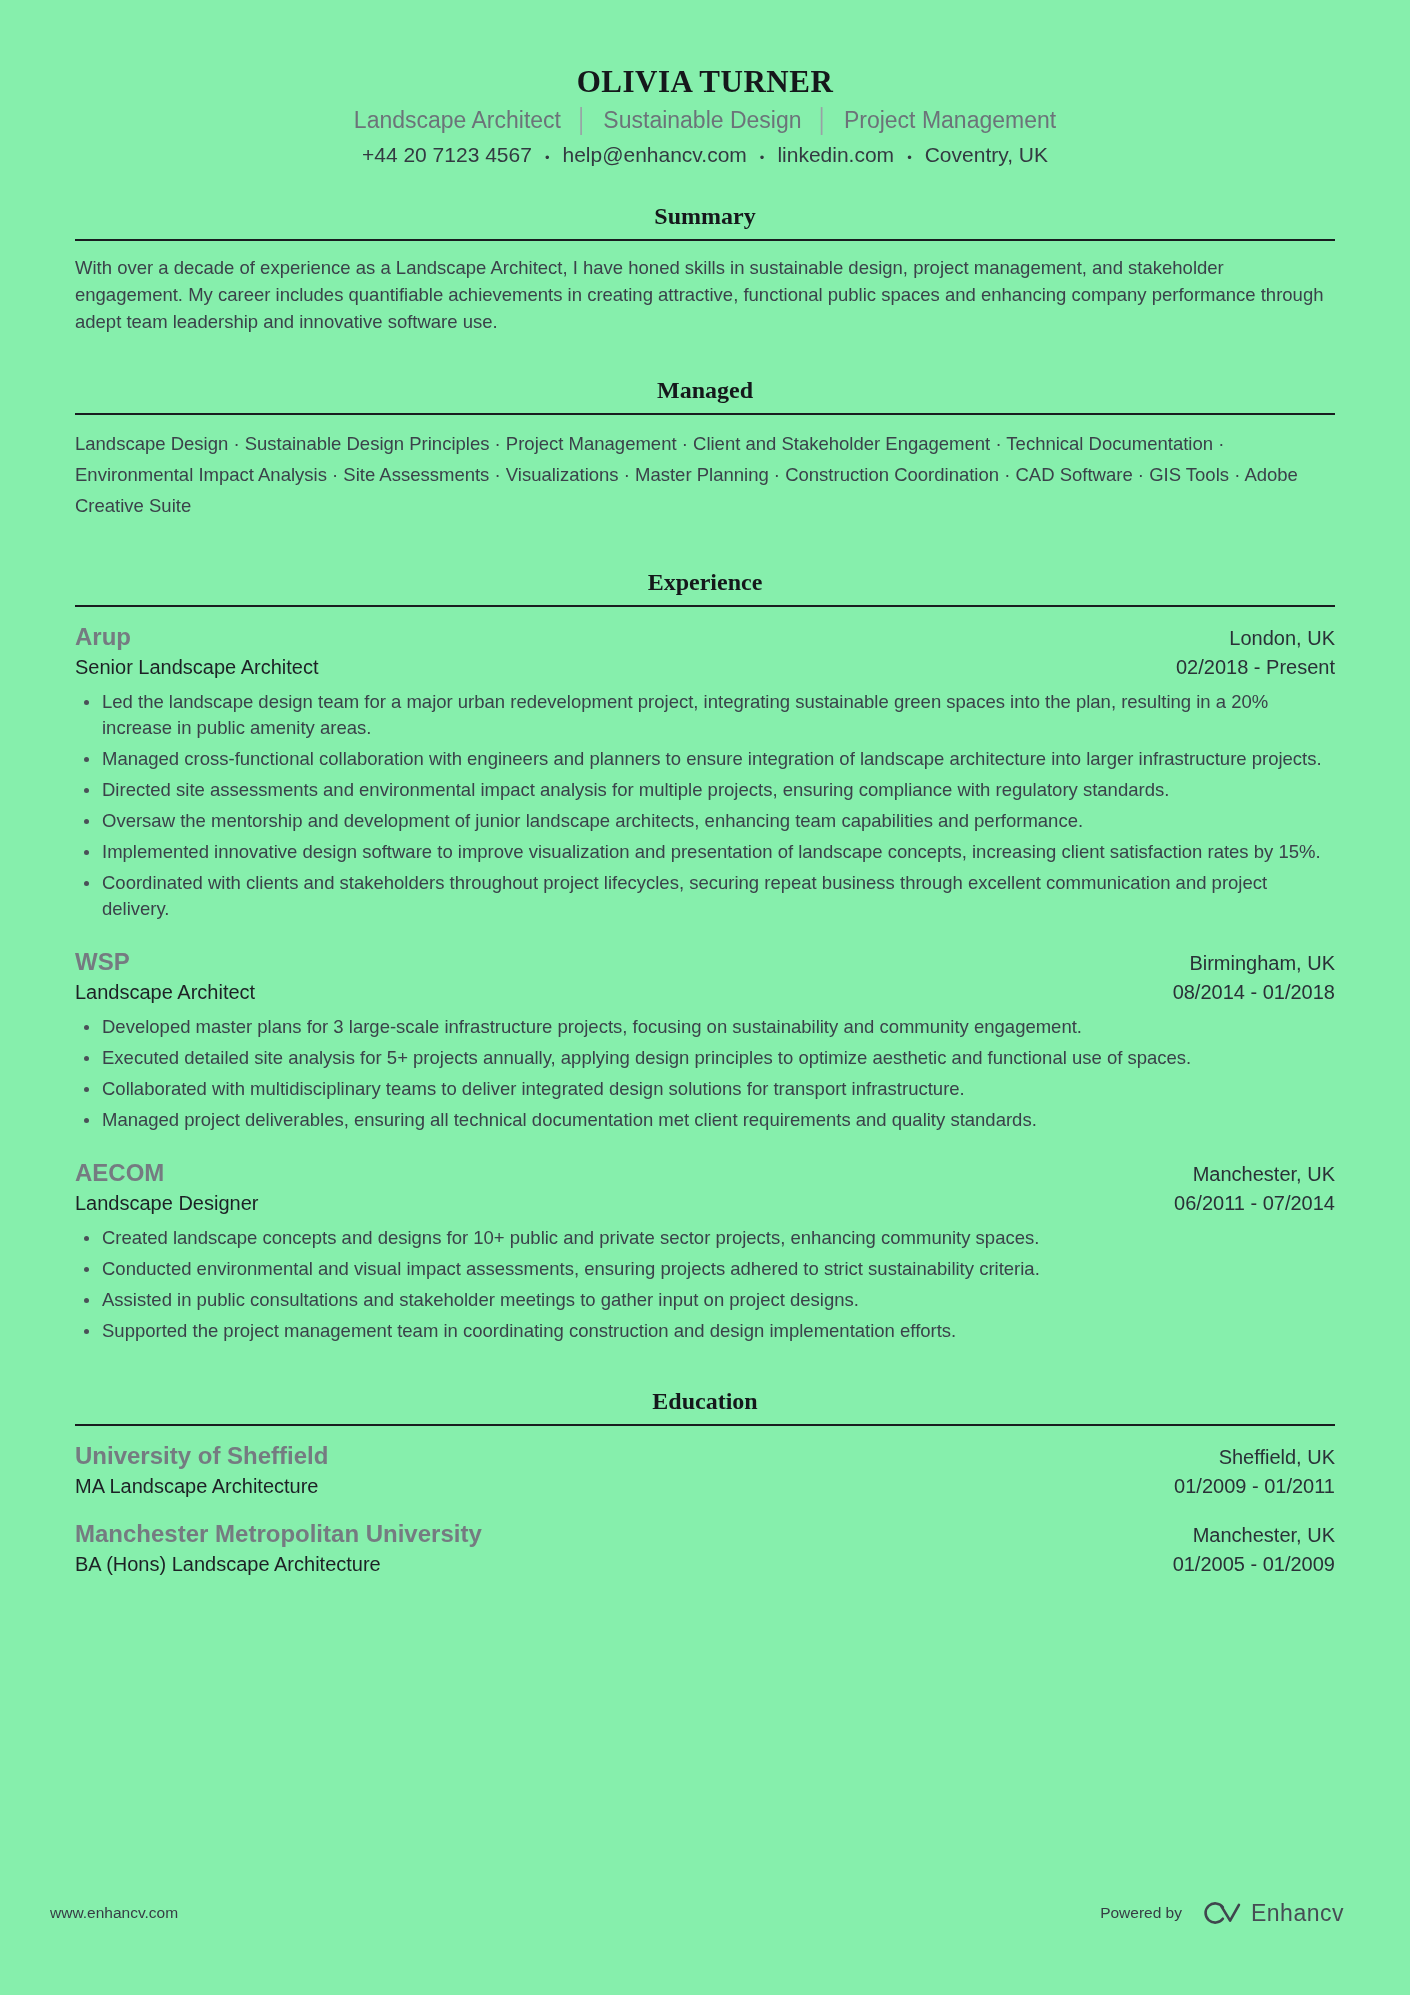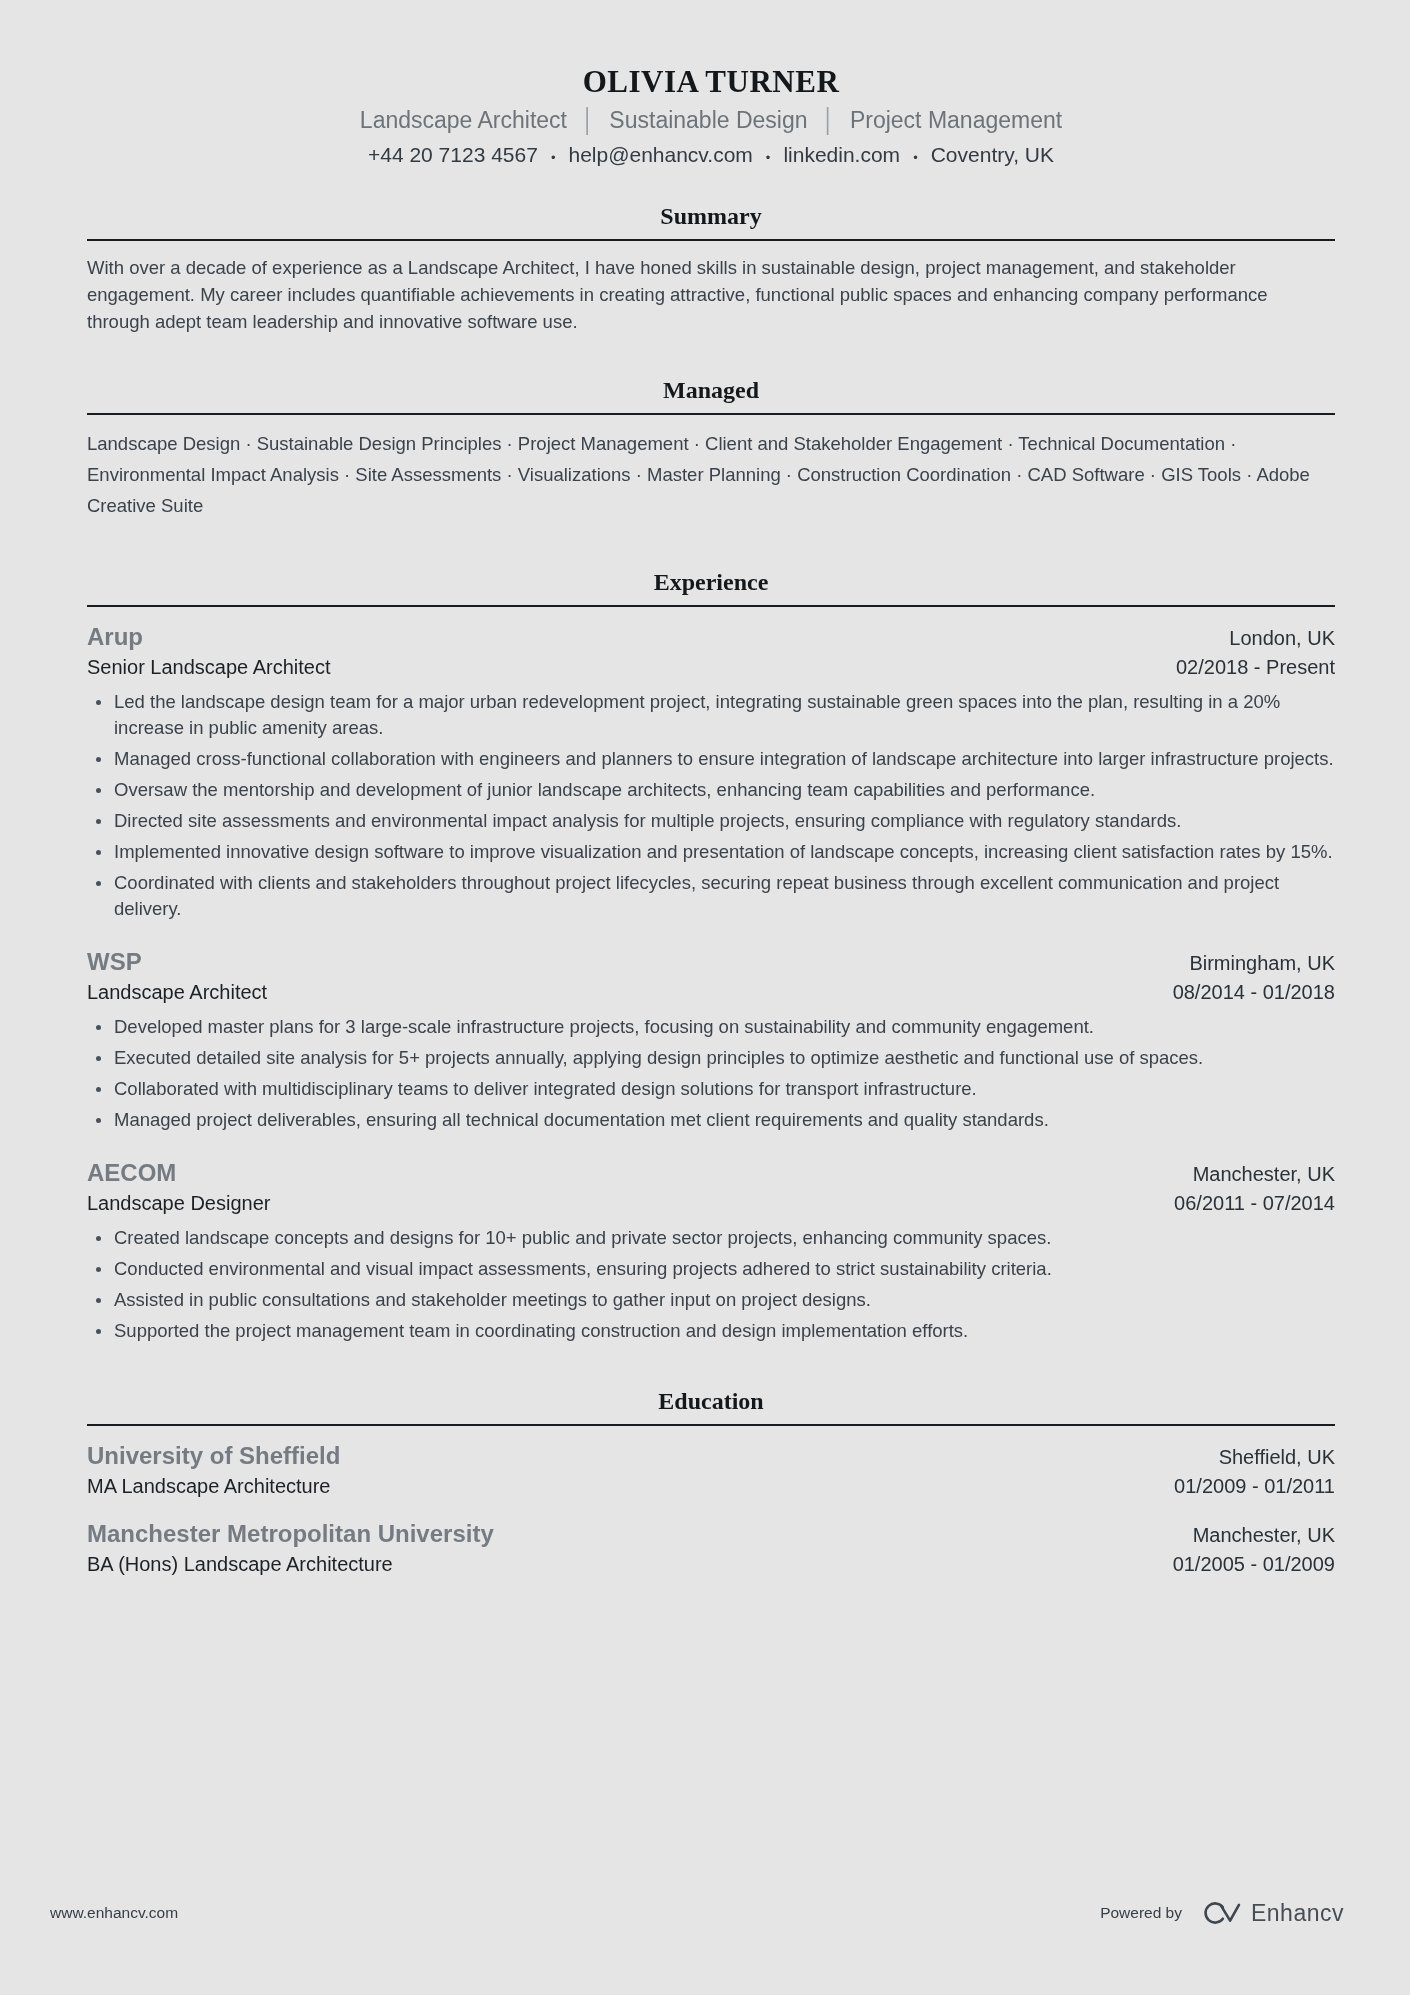--- a/index.html
+++ b/index.html
@@ -1,19 +1,19 @@
 <!DOCTYPE html>
 <html><head>
 <meta charset="utf-8">
 <style>
   * { margin:0; padding:0; box-sizing:border-box; }
   html,body { background:#ffffff; }
   body { width:1410px; height:1995px; position:relative; overflow:hidden;
          font-family:"Liberation Sans", sans-serif; color:#3b424a; }
-  .page { width:1410px; height:1995px; position:relative; background:#e5e5e5;padding-left:12px; }
+  .page { width:1410px; height:1995px; position:relative; background:#86efac; }
   .content { padding:64px 75px 0 75px; }
 
   
   .hdr { text-align:center; }
   .hdr-name { font-family:"Liberation Serif", serif; font-weight:700; font-size:31px;
               letter-spacing:0.5px; color:#15181b; }
   .hdr-sub { margin-top:7px; font-size:23px; color:#6c7379; font-weight:400; }
   .hdr-sub .sep-item + .sep-item::before { content:"\2502"; margin:0 14px; color:#9aa0a6; font-weight:300; }
   .hdr-contact { margin-top:9px; font-size:21px; color:#333a41; }
   .hdr-contact .sep-item + .sep-item::before { content:"\2022"; margin:0 13px; color:#333a41; font-size:13px; }
@@ -94,22 +94,22 @@
             <span class="entry-company">Arup</span>
             <span class="entry-loc">London, UK</span>
           </div>
           <div class="entry-row row2">
             <span class="entry-title">Senior Landscape Architect</span>
             <span class="entry-dates">02/2018 - Present</span>
           </div>
           <ul class="bullets">
             <li>Led the landscape design team for a major urban redevelopment project, integrating sustainable green spaces into the plan, resulting in a 20% increase in public amenity areas.</li>
             <li>Managed cross-functional collaboration with engineers and planners to ensure integration of landscape architecture into larger infrastructure projects.</li>
+            <li>Directed site assessments and environmental impact analysis for multiple projects, ensuring compliance with regulatory standards.</li>
             <li>Oversaw the mentorship and development of junior landscape architects, enhancing team capabilities and performance.</li>
-            <li>Directed site assessments and environmental impact analysis for multiple projects, ensuring compliance with regulatory standards.</li>
             <li>Implemented innovative design software to improve visualization and presentation of landscape concepts, increasing client satisfaction rates by 15%.</li>
             <li>Coordinated with clients and stakeholders throughout project lifecycles, securing repeat business through excellent communication and project delivery.</li>
           </ul>
         </div>
 
         <div class="entry">
           <div class="entry-row">
             <span class="entry-company">WSP</span>
             <span class="entry-loc">Birmingham, UK</span>
           </div>

